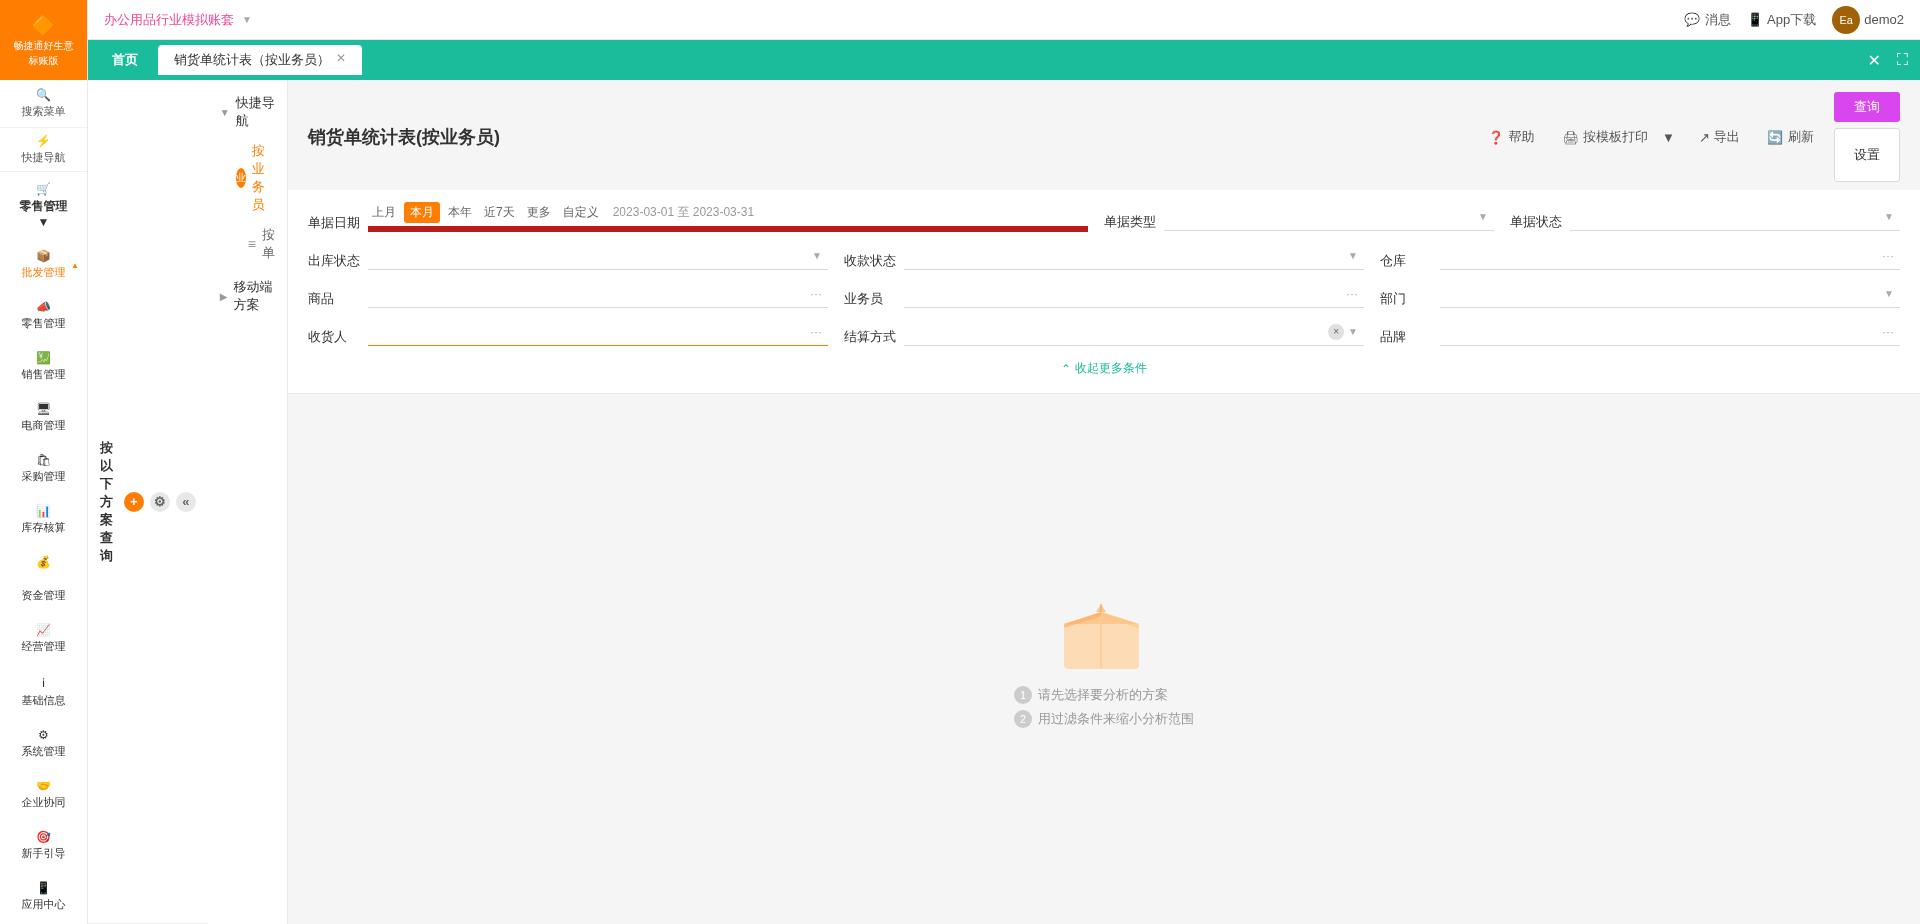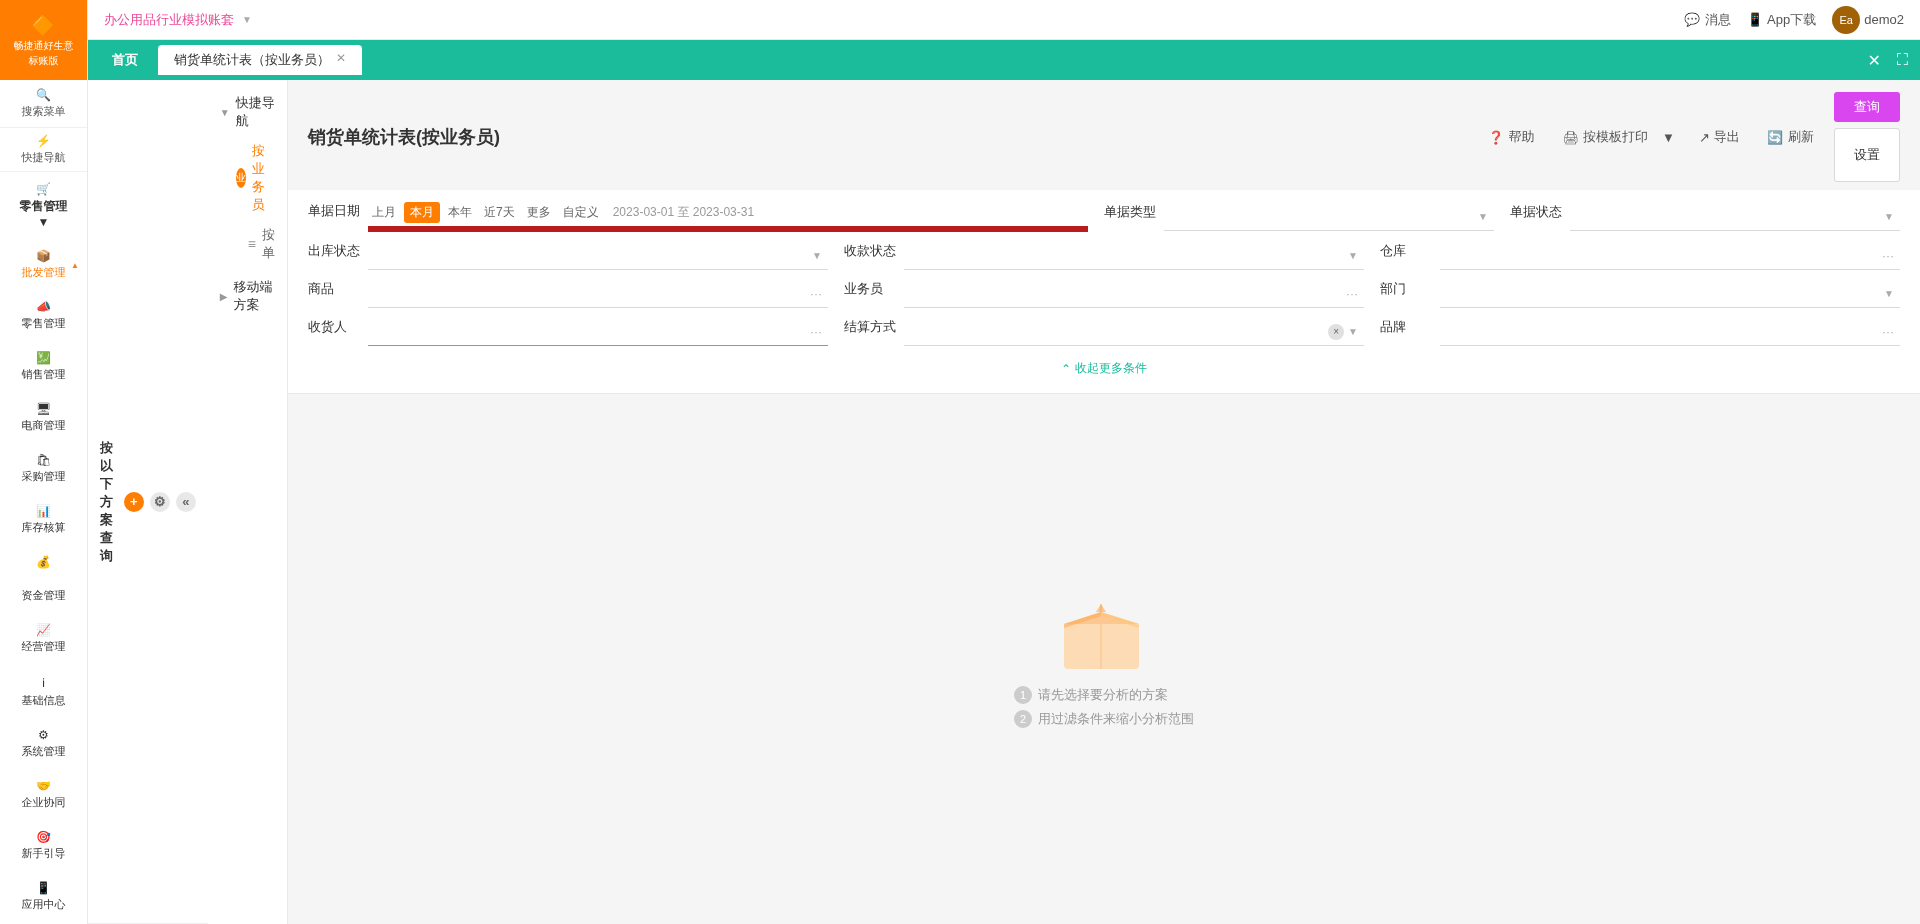--- a/index.html
+++ b/index.html
@@ -303,21 +303,21 @@
     }
     .filter-row {
       display: flex;
       align-items: center;
       gap: 16px;
       margin-bottom: 10px;
     }
     .filter-row:last-child { margin-bottom: 0; }
     .filter-item {
       display: flex;
-      align-items: flex-start;
+      align-items: flex-end;
       flex: 1;
       gap: 8px;
       min-width: 0;
     }
     .filter-label {
       font-size: 13px;
       color: #333;
       white-space: nowrap;
       min-width: 52px;
     }

